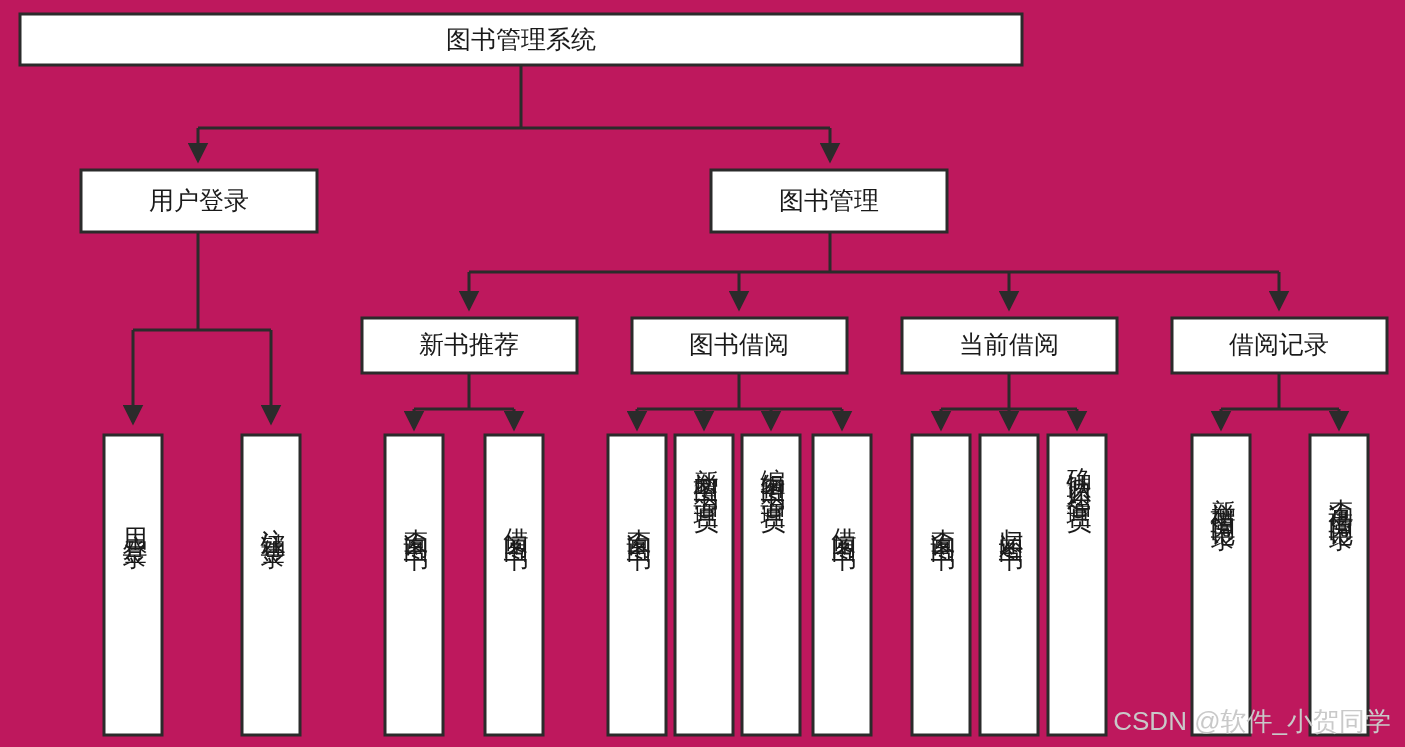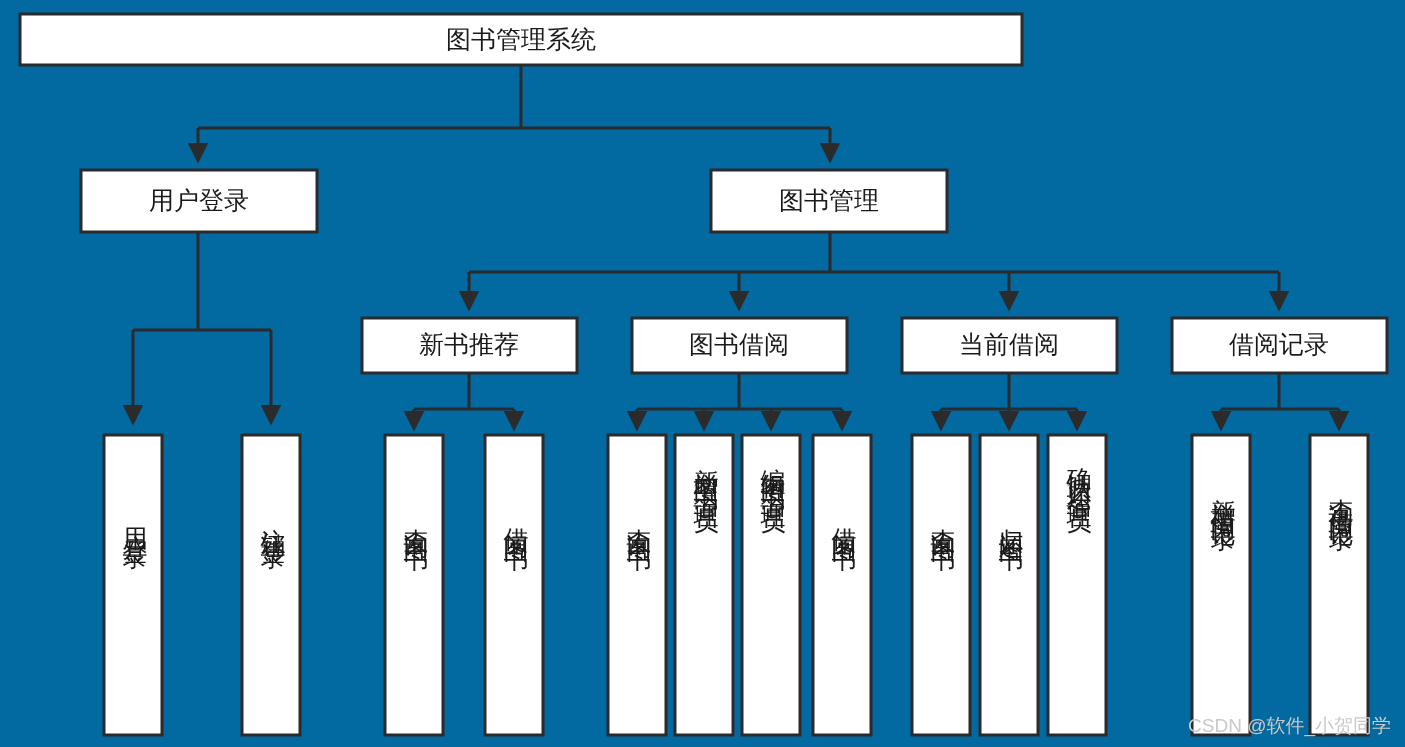--- a/index.html
+++ b/index.html
@@ -7,21 +7,21 @@
     padding: 0;
     background: #ffffff;
   }
   body {
     font-family: "Liberation Sans", "DejaVu Sans", sans-serif;
   }
   #canvas-wrap {
     position: relative;
     width: 1405px;
     height: 747px;
-    background: #0369a1;
+    background: #be185d;
     overflow: hidden;
   }
   svg.diagram {
     position: absolute;
     left: 0;
     top: 0;
     width: 1405px;
     height: 747px;
   }
   .node-rect {
@@ -49,21 +49,21 @@
   }
   .arrow-head {
     fill: #2b2b2b;
     stroke: none;
   }
   .watermark {
     position: absolute;
     right: 14px;
     bottom: 8px;
     font-family: "Liberation Sans", "DejaVu Sans", sans-serif;
-    font-size: 19px;
+    font-size: 26px;
     color: #c9c9c9;
     white-space: nowrap;
     user-select: none;
   }
 </style>
 </head>
 <body>
 
 <div id="canvas-wrap">
 

